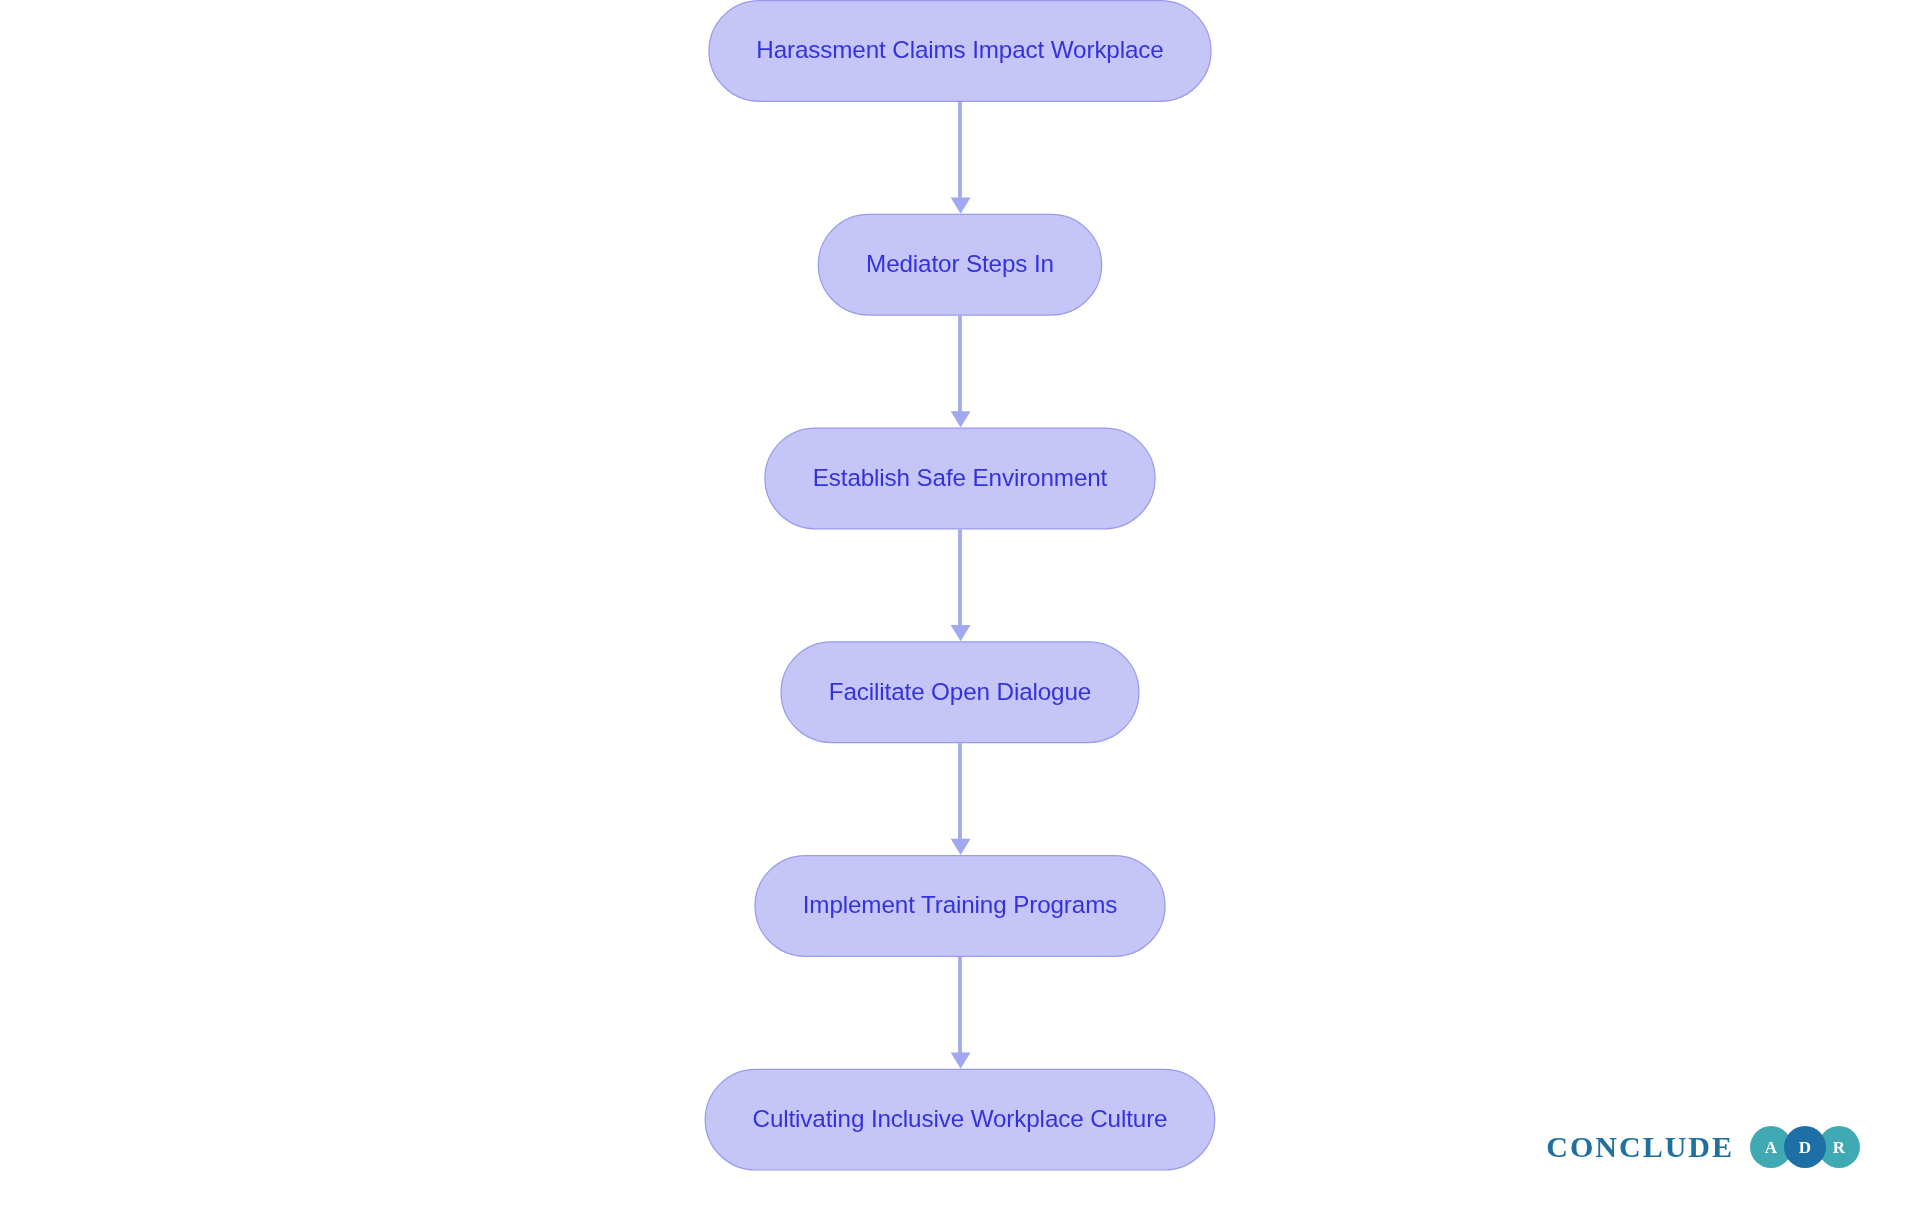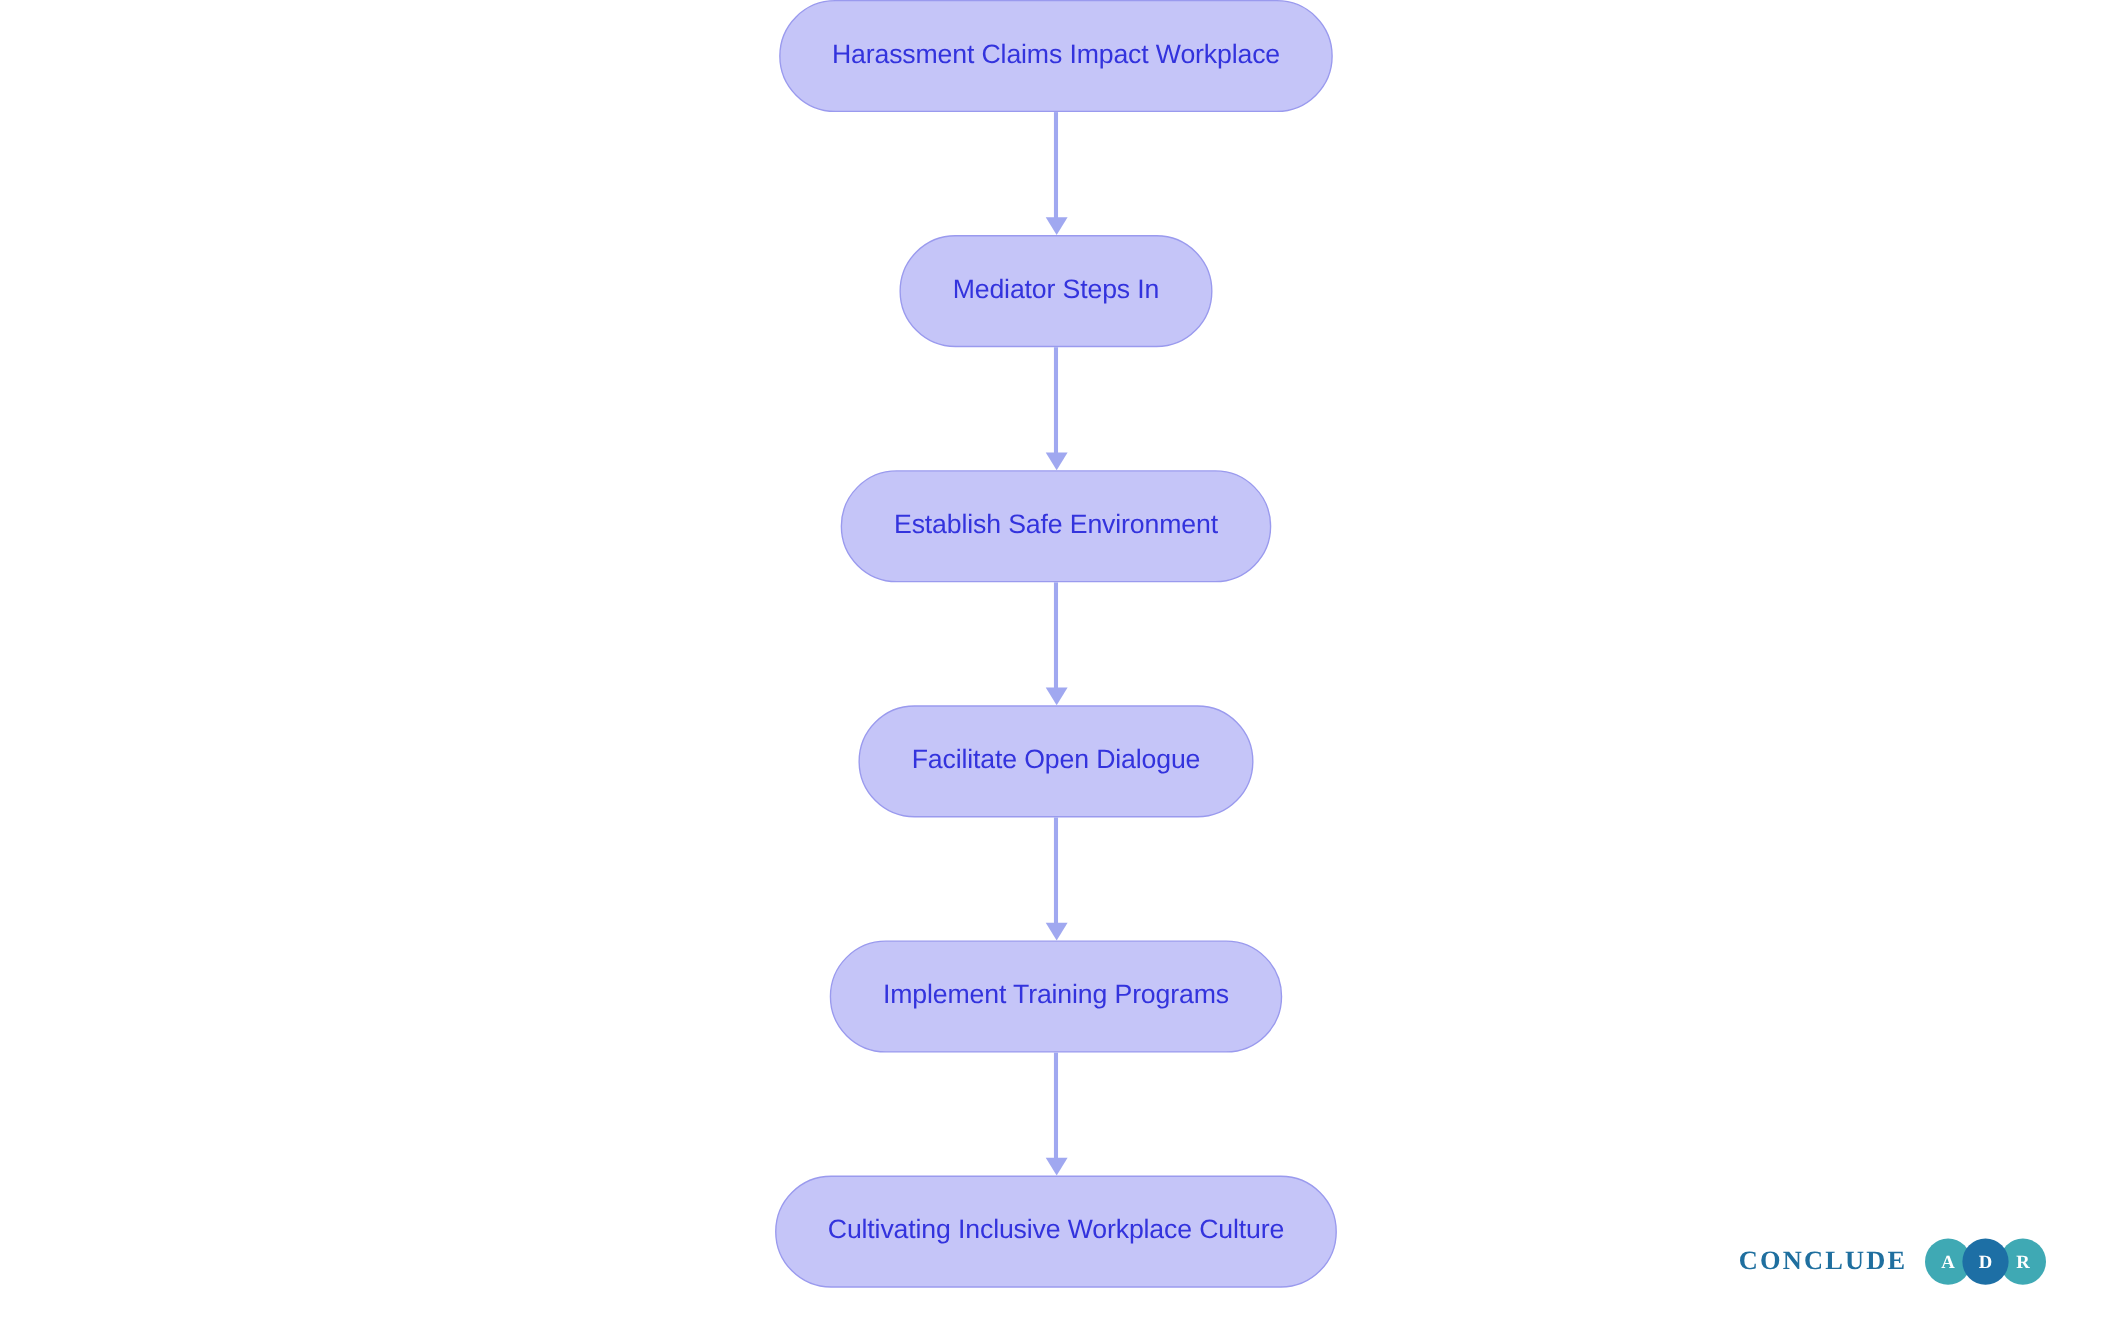--- a/index.html
+++ b/index.html
@@ -93,21 +93,21 @@
     position: absolute;
     right: 60px;
     bottom: 40px;
     display: flex;
     align-items: center;
     height: 56px;
   }
   #brand-logo .brand-word {
     font-family: "Liberation Serif", "DejaVu Serif", serif;
     font-weight: 700;
-    font-size: 24px;
+    font-size: 30px;
     letter-spacing: 2.0px;
     color: #1f6f9f;
     margin-right: 16px;
     line-height: 1;
   }
   .brand-circles {
     position: relative;
     display: flex;
     align-items: center;
     height: 48px;

